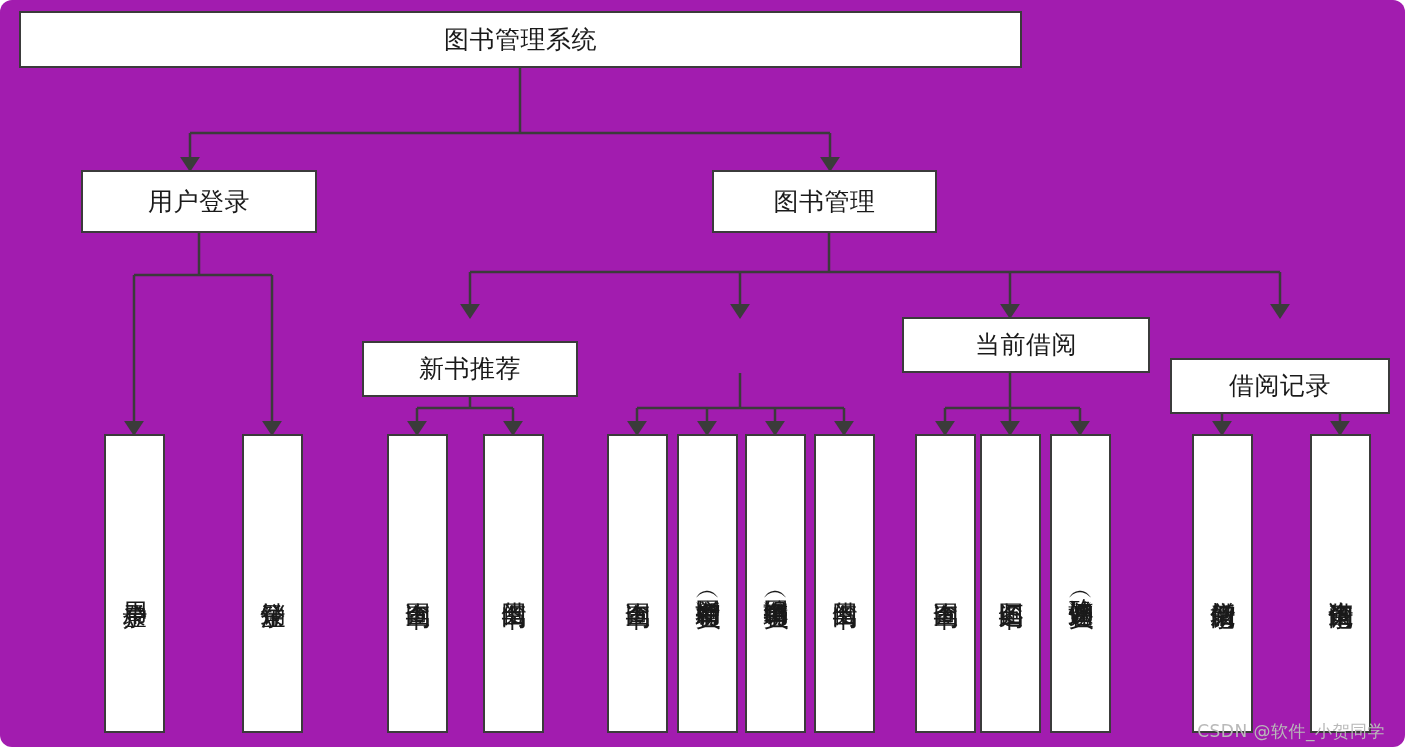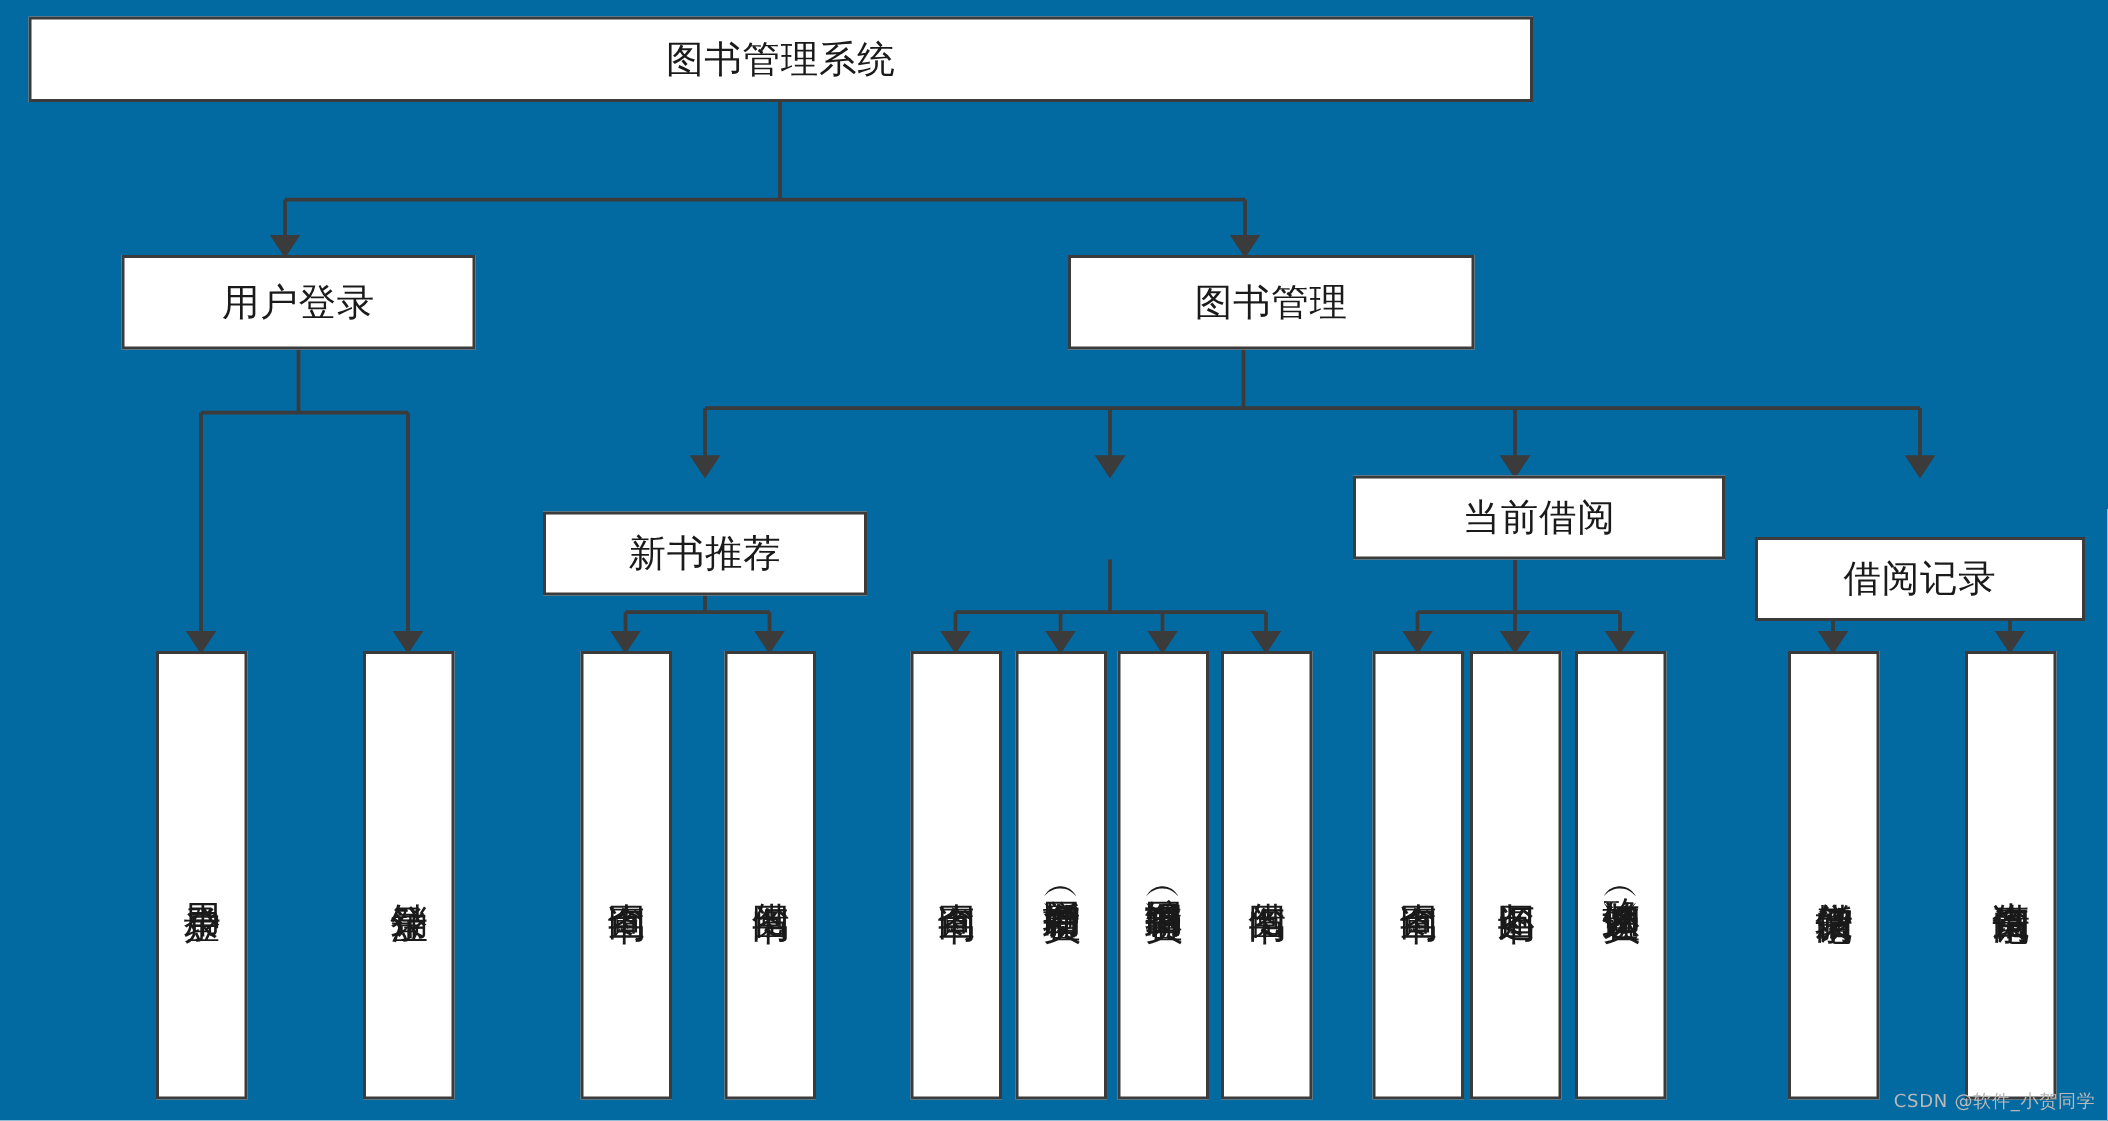--- a/index.html
+++ b/index.html
@@ -7,22 +7,23 @@
     padding: 0;
     background: #ffffff;
   }
   body {
     font-family: "DejaVu Sans", "Liberation Sans", sans-serif;
   }
   #diagram-root {
     position: relative;
     width: 1405px;
     height: 747px;
-    background: #0369a1;
+    background: #a21caf;
     overflow: hidden;
+    border-radius: 12px;
   }
   #edges-layer {
     position: absolute;
     left: 0;
     top: 0;
     width: 1405px;
     height: 747px;
     pointer-events: none;
   }
   .node {
@@ -53,23 +54,23 @@
     padding: 4px 0;
     white-space: nowrap;
   }
   .node.leaf .vlabel {
     writing-mode: vertical-rl;
     text-orientation: upright;
     display: block;
   }
   .watermark {
     position: absolute;
-    right: 8px;
+    right: 20px;
     bottom: 4px;
-    font-size: 12px;
+    font-size: 17px;
     color: #b9b9b9;
     letter-spacing: 0.5px;
     white-space: nowrap;
   }
 </style>
 </head>
 <body>
 
 <div id="diagram-root">
 
@@ -123,21 +124,21 @@
     </g>
   </svg>
 
   <div class="node horiz root" style="left:19px; top:11px; width:1003px; height:57px;">
     <span>图书管理系统</span>
   </div>
 
   <div class="node horiz" style="left:81px; top:170px; width:236px; height:63px;">
     <span>用户登录</span>
   </div>
-  <div class="node horiz" style="left:712px; top:170px; width:271px; height:63px;">
+  <div class="node horiz" style="left:712px; top:170px; width:225px; height:63px;">
     <span>图书管理</span>
   </div>
 
   <div class="node horiz" style="left:362px; top:317px; width:216px; height:56px;margin-top:24px;">
     <span>新书推荐</span>
   </div>
   <div class="node horiz" style="left:902px; top:317px; width:248px; height:56px;">
     <span>当前借阅</span>
   </div>
   <div class="node horiz" style="left:1170px; top:314px; width:220px; height:56px;margin-top:44px;">

